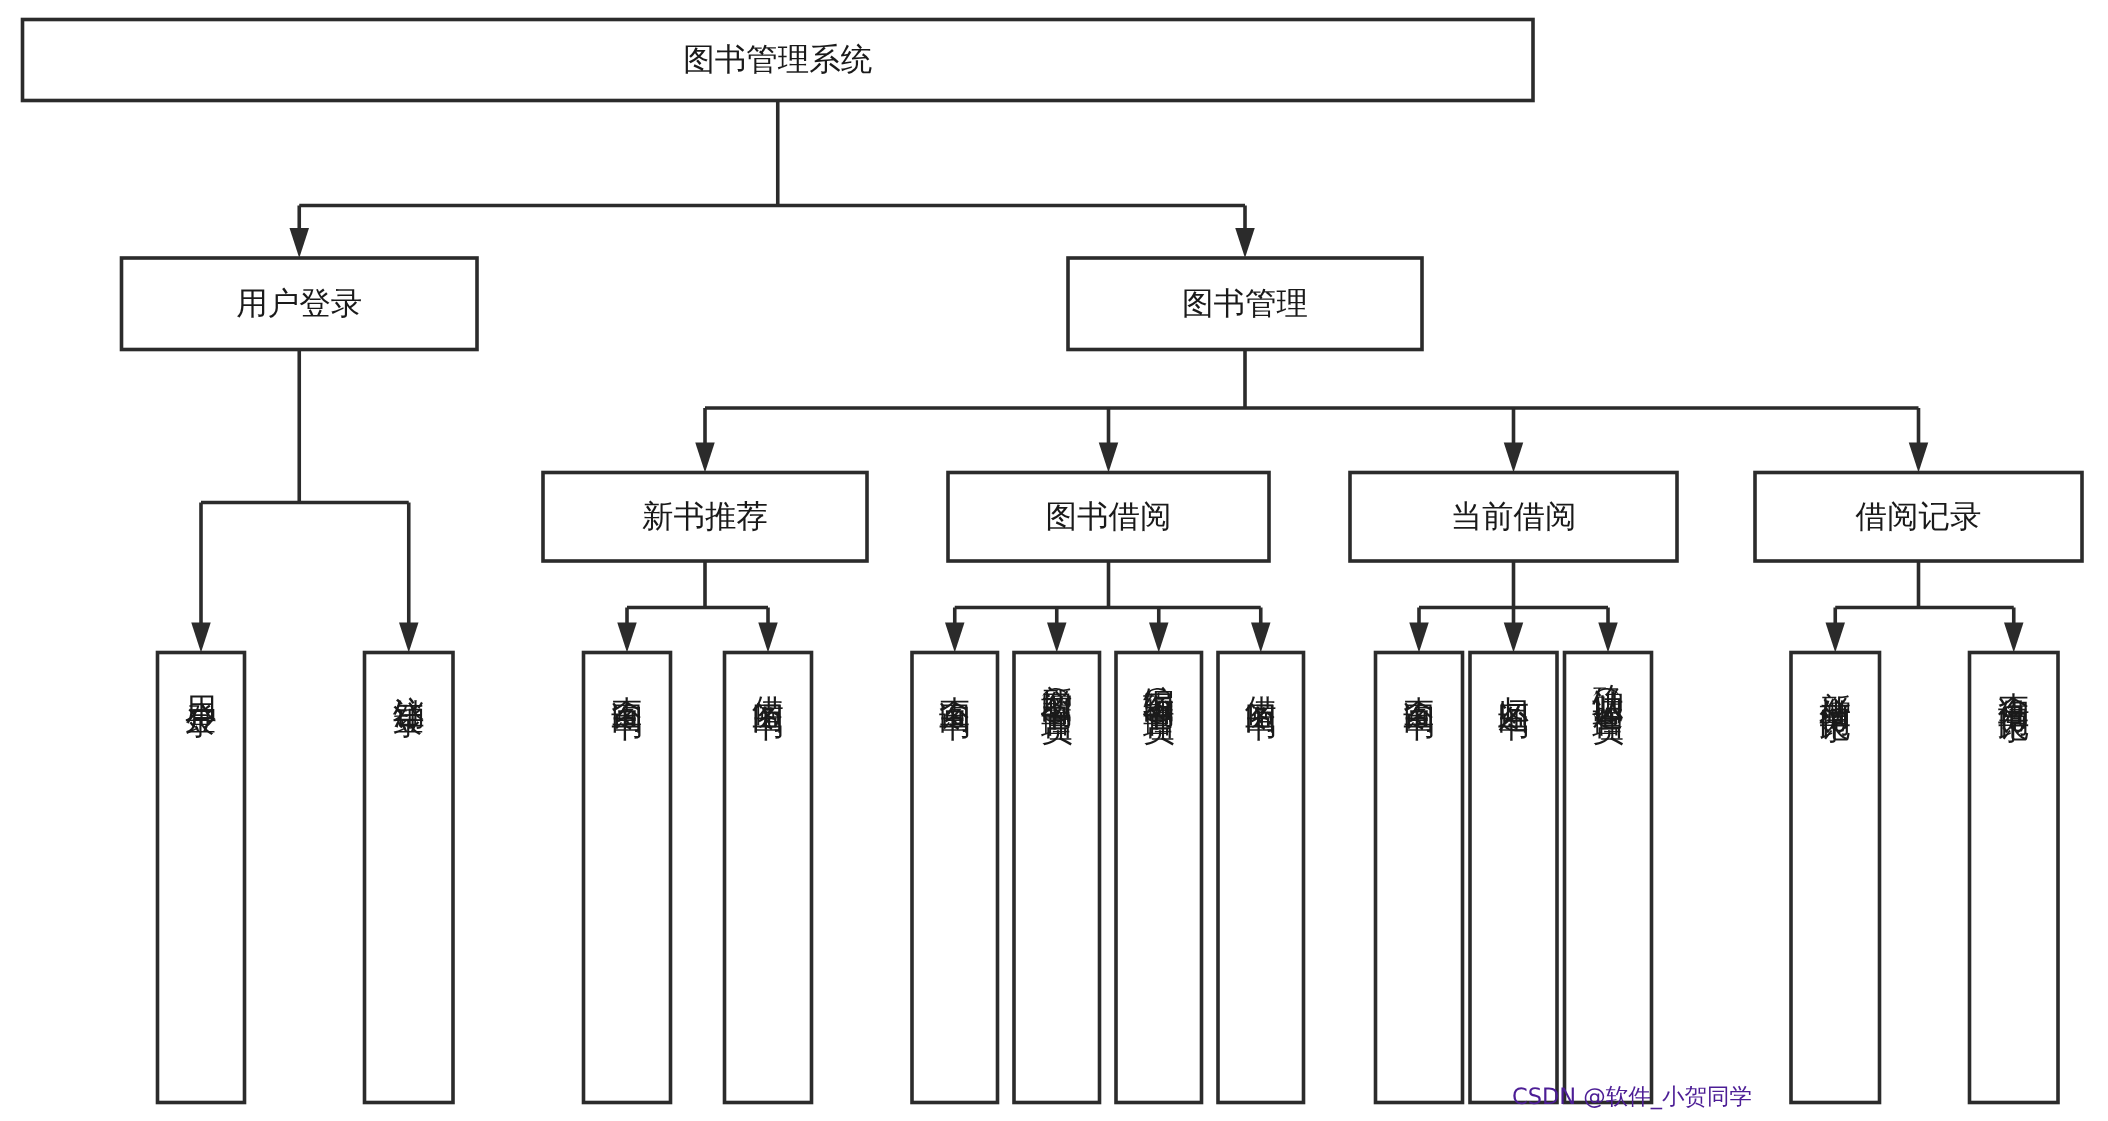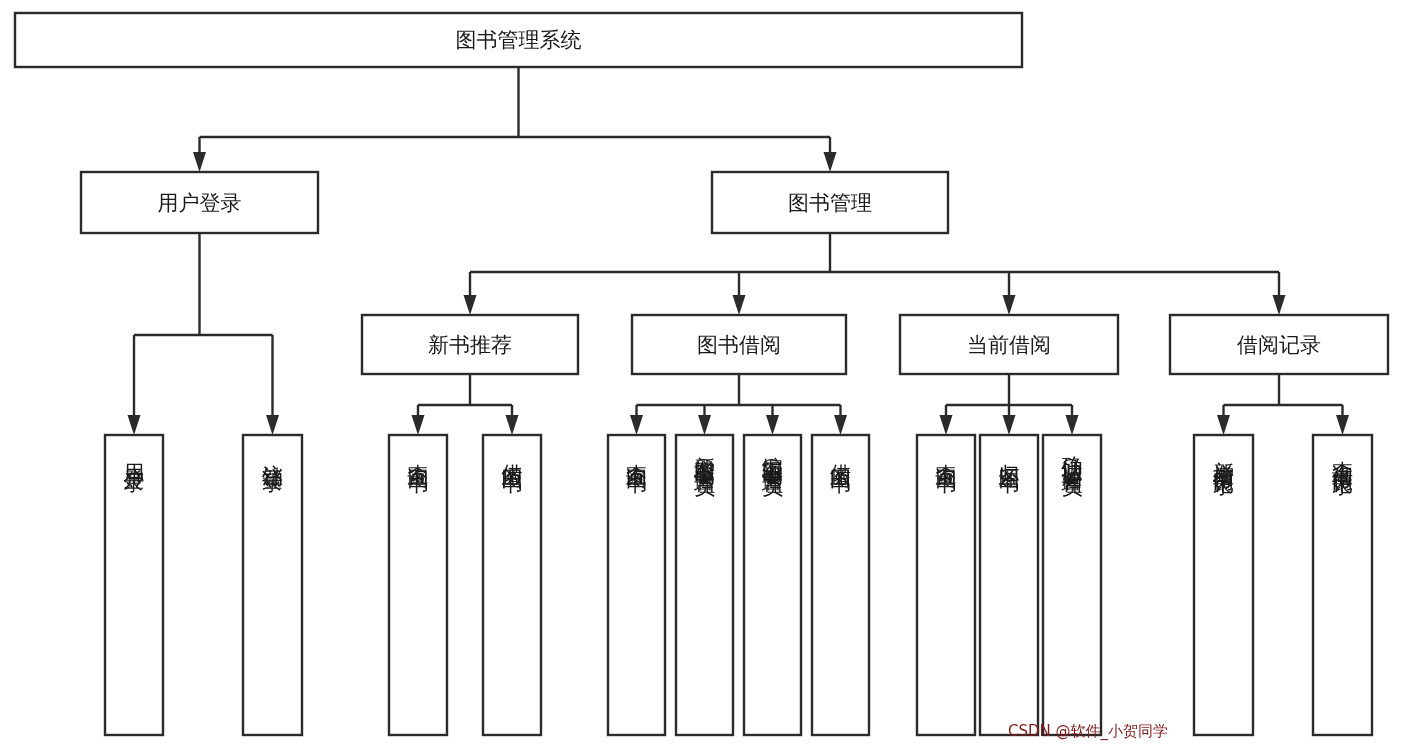--- a/index.html
+++ b/index.html
@@ -55,21 +55,21 @@
     writing-mode: vertical-rl;
     text-orientation: upright;
     letter-spacing: 3px;
   }
   .watermark {
     position: absolute;
     right: 8px;
     bottom: 6px;
     font-family: "DejaVu Sans", "Liberation Sans", sans-serif;
     font-size: 15px;
-    color: #7f1d1d;
+    color: #4c1d95;
     white-space: nowrap;
     pointer-events: none;
     user-select: none;
   }
 </style>
 </head>
 <body>
 
 <div id="diagram-root">
   <svg id="tree-svg" viewBox="0 0 1405 747" xmlns="http://www.w3.org/2000/svg">

